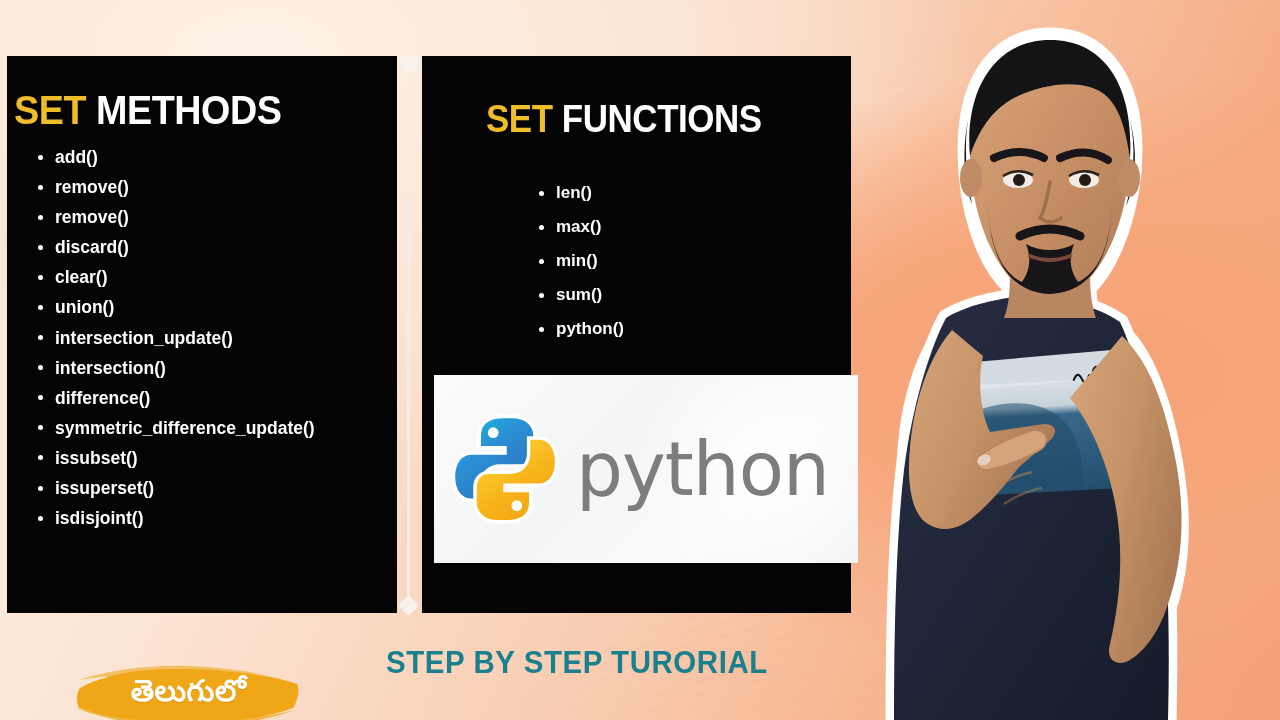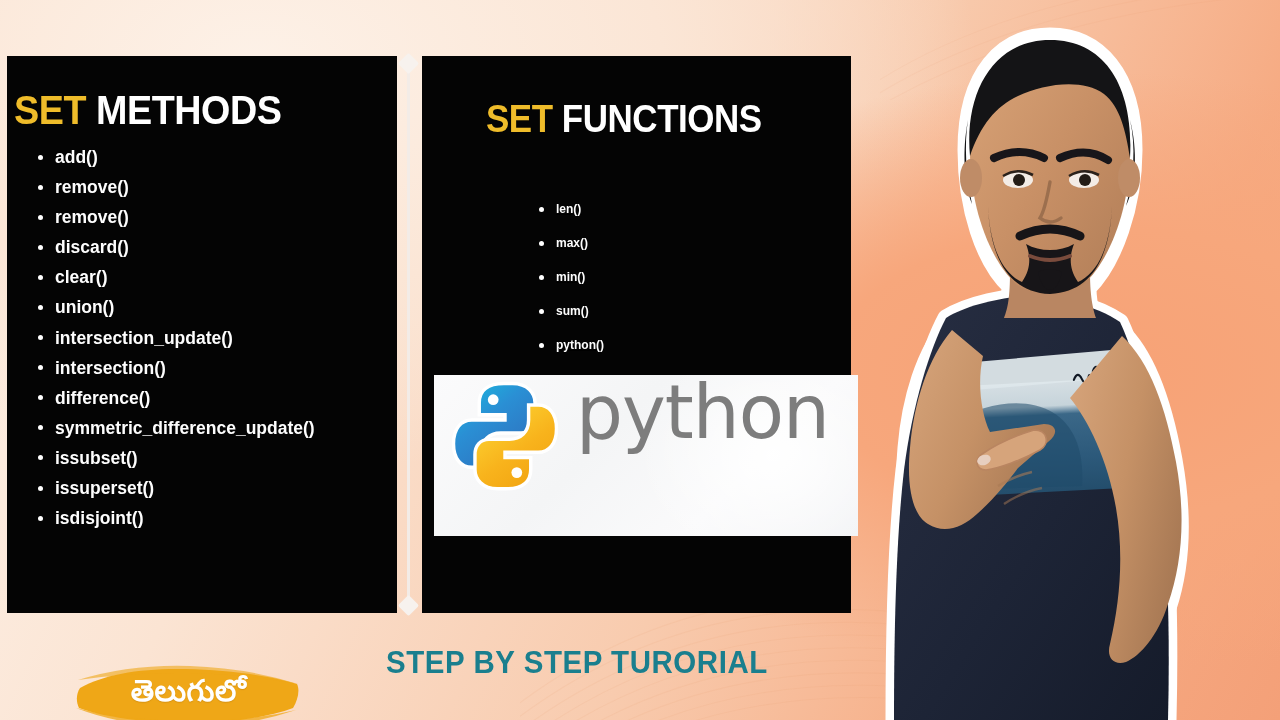--- a/index.html
+++ b/index.html
@@ -95,33 +95,34 @@
 
   #list-left {
     position:absolute;
     left:34px; top:142px;
     font-size:17.5px;
   }
   #list-left li { line-height:30.1px; }
 
   #list-right {
     position:absolute;
-    left:535px; top:192px;
-    font-size:12px;
+    left:535px; top:176px;
+    font-size:17px;
     text-decoration:underline;
   }
   #list-right li { line-height:34px; }
 
   
   #python-card {
     position:absolute;
     left:434px; top:375px;
-    width:424px; height:161px;
+    width:424px; height:188px;
     background:linear-gradient(135deg,#fbfbfc 0%,#f4f5f6 40%,#fafafb 70%,#f2f3f5 100%);
     display:flex;
+    align-items:center;
     z-index:4;
     overflow:hidden;
   }
   #python-card::after{
     content:"";
     position:absolute;
     left:45%; top:-30%;
     width:70%; height:160%;
     background:radial-gradient(ellipse at center,rgba(255,255,255,.95) 0%,rgba(255,255,255,0) 65%);
     pointer-events:none;

